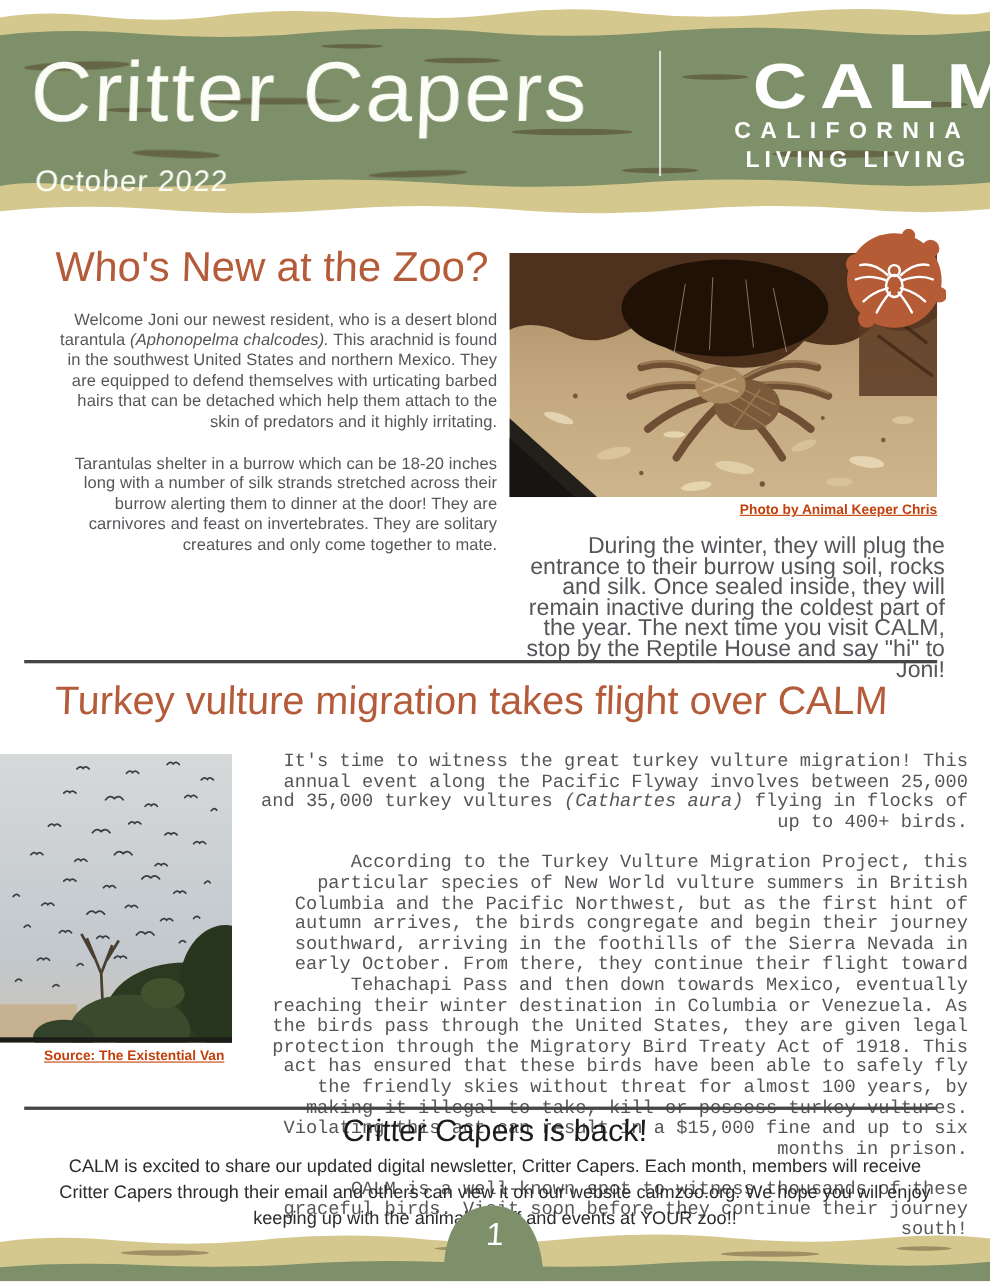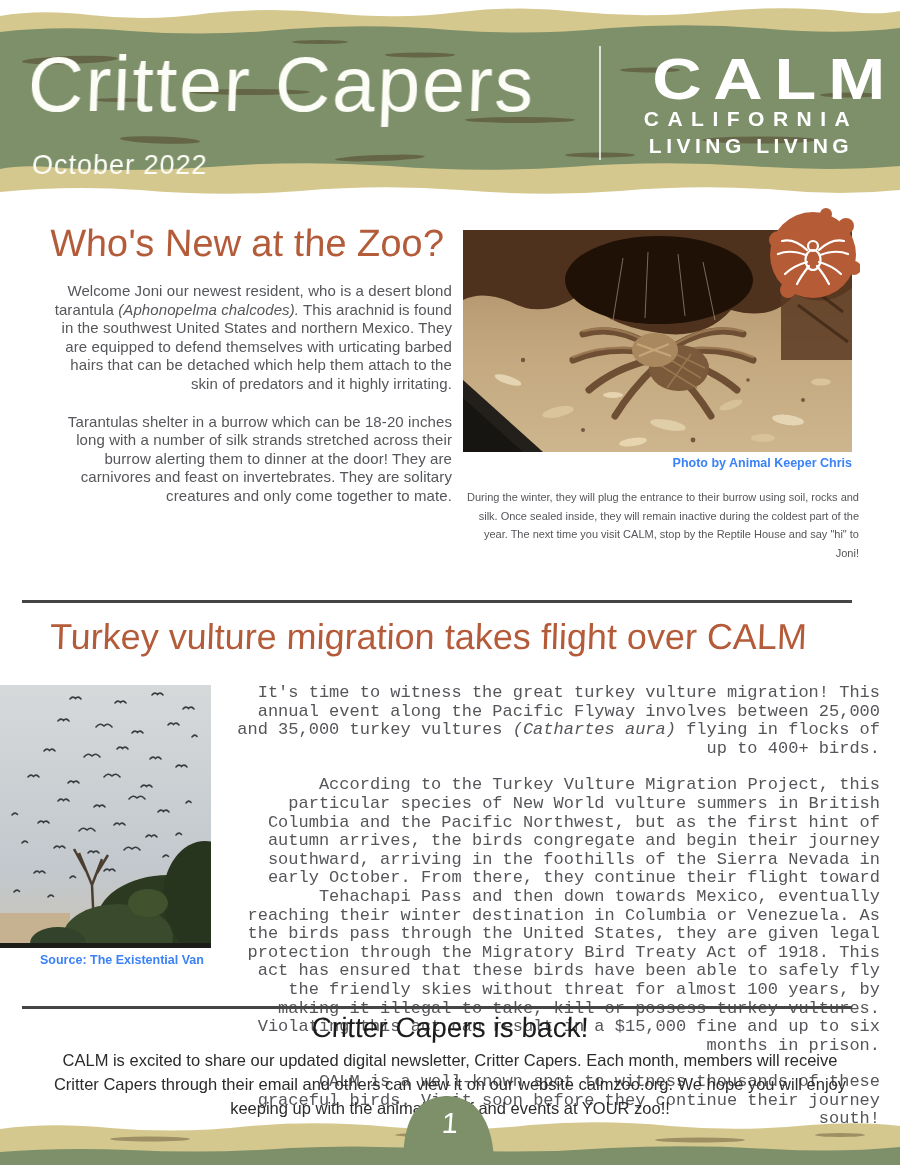--- a/index.html
+++ b/index.html
@@ -13,39 +13,39 @@
   svg{display:block;}
 
   
   .header-svg{position:absolute;top:0;left:0;}
   .fill-green{fill:var(--band_green,#7d9069);}
   .fill-tan{fill:var(--band_tan,#d5c88e);}
   .newsletter-title{position:absolute;top:40px;left:28px;color:#fdfdf8;font-size:77px;
     letter-spacing:2px;transform:skewX(-2deg);font-weight:400;white-space:nowrap;}
   .issue-date{position:absolute;top:150px;left:32px;color:#fdfdf8;font-size:27px;letter-spacing:1px;transform:skewX(-3deg);}
   .header-divider{position:absolute;top:46px;left:599px;width:2px;height:114px;background:rgba(255,255,255,.75);}
-  .logo{position:absolute;top:50px;left:620px;width:262px;color:#ffffff;text-align:center;line-height:1;}
+  .logo{position:absolute;top:50px;left:620px;width:262px;color:#ffffff;text-align:right;line-height:1;}
   .logo-acronym{font-size:58px;font-weight:800;letter-spacing:10px;transform:scaleX(1.18);transform-origin:left center;}
   .logo-sub1{margin-top:0;font-size:21px;font-weight:700;letter-spacing:8.5px;}
   .logo-sub2{margin-top:6px;font-size:21px;font-weight:700;letter-spacing:4.5px;}
 
   
   .h-rust{position:absolute;color:var(--heading_rust,#b45b3a);white-space:nowrap;transform:skewX(-2deg);}
   .h1-a1{top:222px;left:50px;font-size:38px;}
   .h1-a2{top:616px;left:50px;font-size:36px;}
 
   
   .col{position:absolute;color:var(--body_gray,#55565a);text-align:right;}
   .a1-left{top:282px;left:50px;width:402px;font-size:15px;line-height:18.6px;letter-spacing:.1px;}
   .a1-left p{margin-bottom:19px;}
-  .a1-right-para{top:488px;left:467px;width:392px;font-size:11px;line-height:18.6px;}
+  .a1-right-para{top:488px;left:467px;width:392px;font-size:21px;line-height:18.6px;}
   .a2-text{top:684px;left:228px;width:652px;font-size:17px;line-height:18.6px;font-family:Liberation Mono, monospace;}
   .a2-text p{margin-bottom:18px;}
 
-  .photo-caption{position:absolute;color:#3b82f6;font-weight:700;font-size:12.5px;}
+  .photo-caption{position:absolute;color:#c2410c;font-weight:700;font-size:12.5px;text-decoration:underline;}
   .cap1{top:456px;left:463px;width:389px;text-align:right;}
   .cap2{top:953px;left:40px;width:180px;text-align:left;}
 
   .photo{position:absolute;overflow:hidden;}
   .photo1{top:230px;left:463px;width:389px;height:222px;}
   .photo2{top:685px;left:0;width:211px;height:263px;}
   .badge{position:absolute;top:208px;left:766px;width:94px;height:94px;}
 
   .rule{position:absolute;left:22px;width:830px;height:3px;background:var(--rule_gray,#454545);}
   .rule1{top:600px;} .rule2{top:1006px;}

